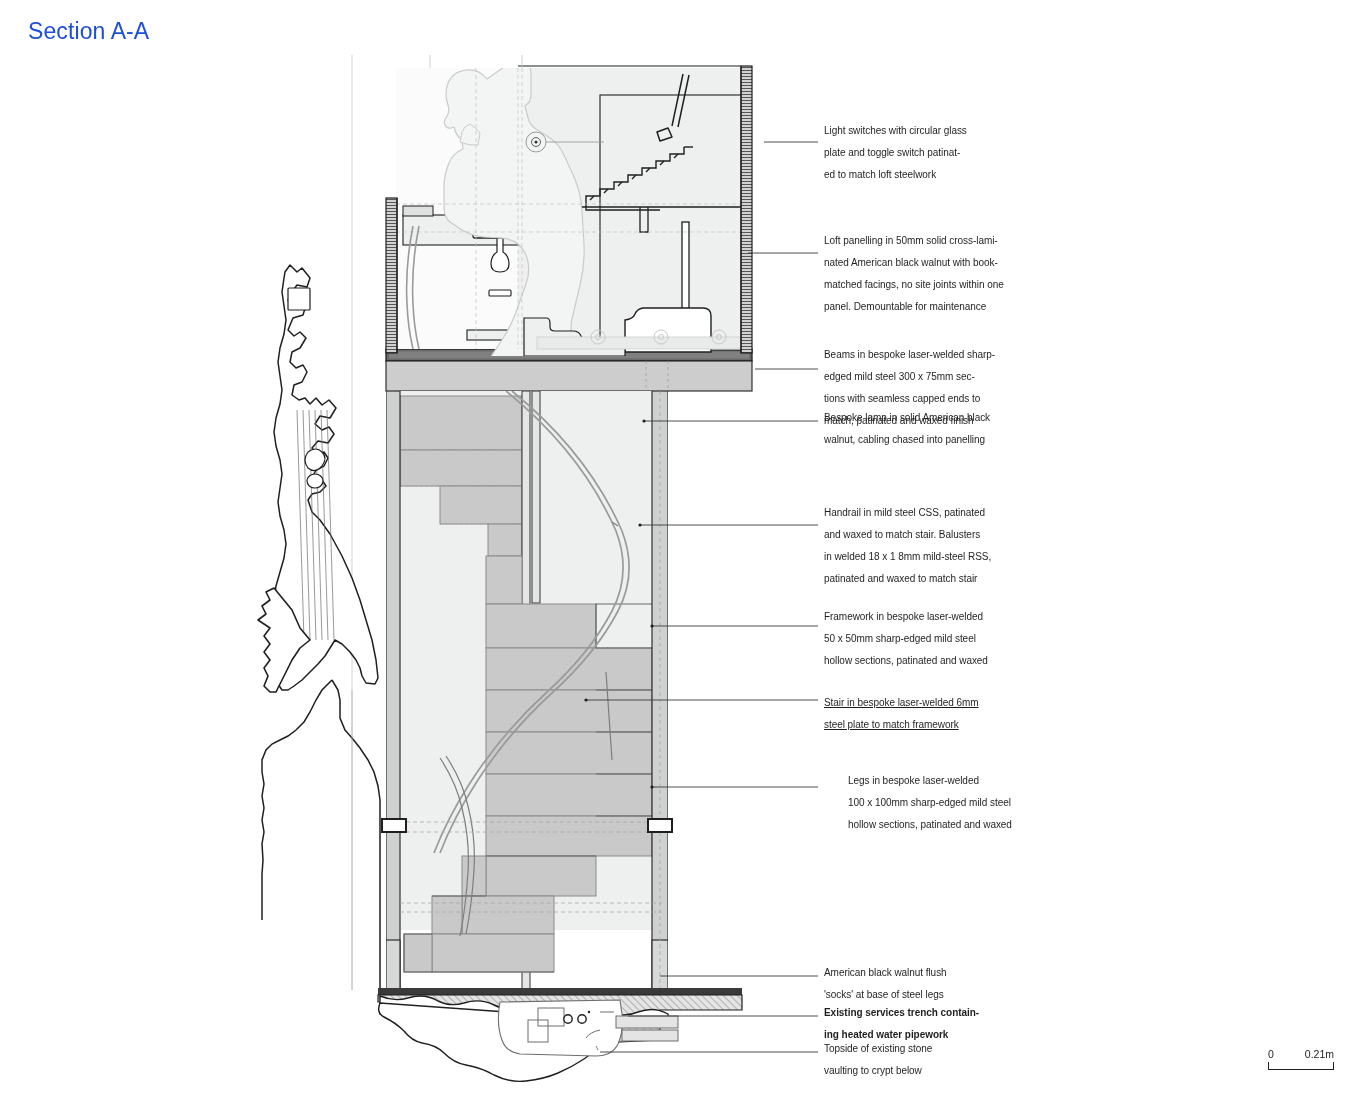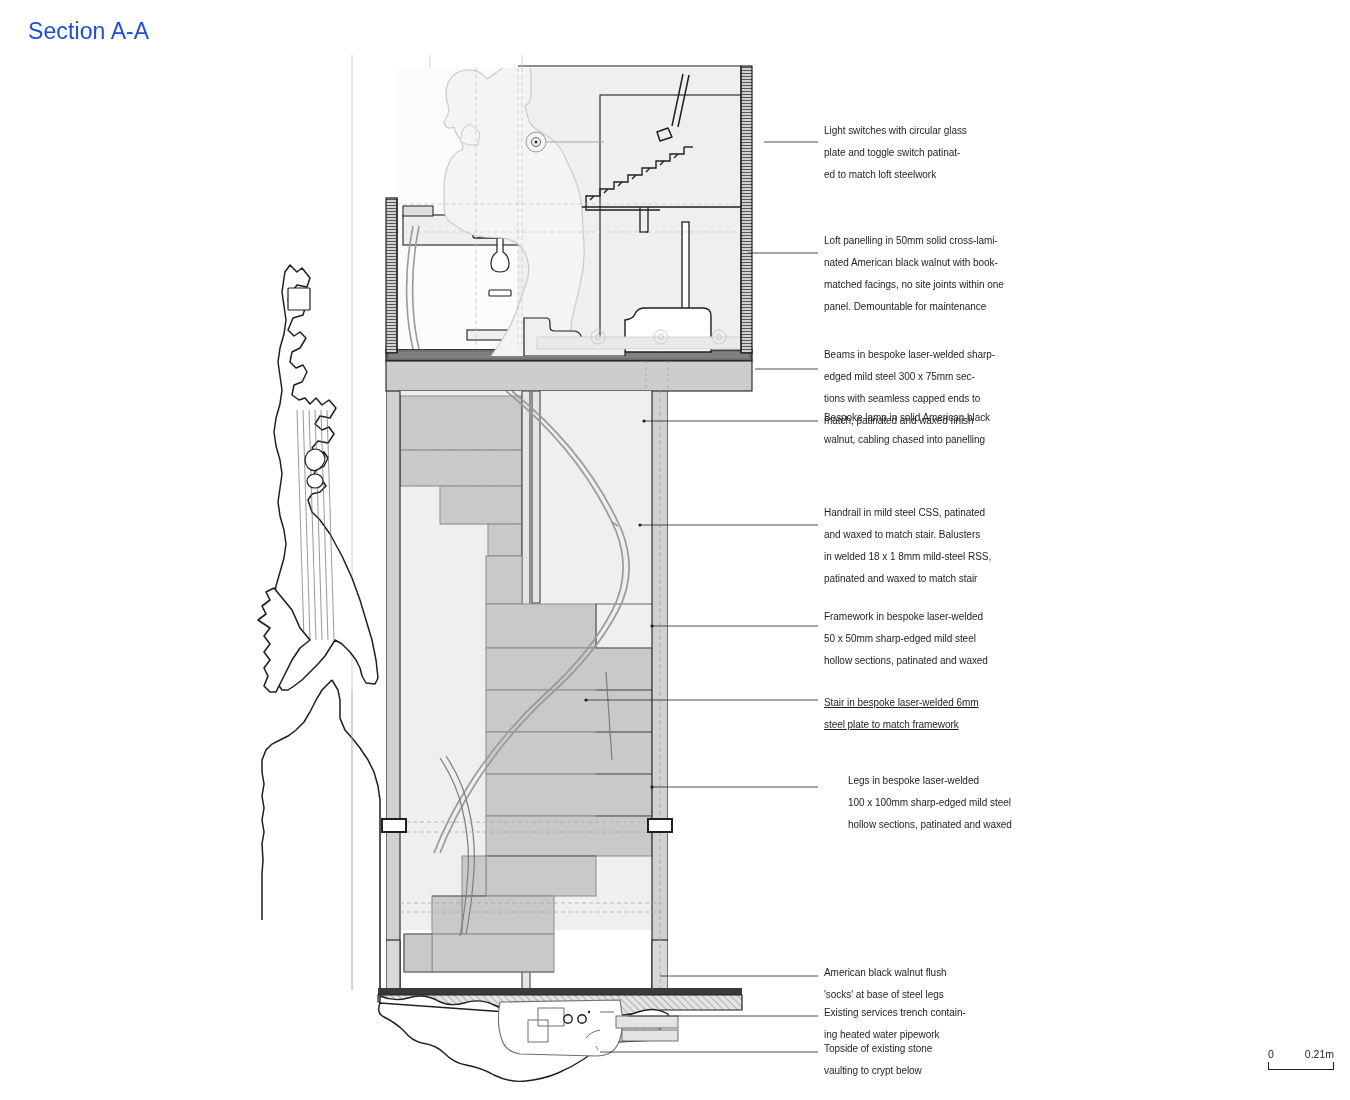--- a/index.html
+++ b/index.html
@@ -413,21 +413,21 @@
     <div class="annotation" style="left: 824px; top: 606px;">Framework in bespoke laser-welded
 50 x 50mm sharp-edged mild steel
 hollow sections, patinated and waxed</div>
     <div class="annotation" style="left: 824px; top: 692px; text-decoration: underline;">Stair in bespoke laser-welded 6mm
 steel plate to match framework</div>
     <div class="annotation" style="left: 824px; top: 770px; margin-left: 24px;">Legs in bespoke laser-welded
 100 x 100mm sharp-edged mild steel
 hollow sections, patinated and waxed</div>
     <div class="annotation" style="left: 824px; top: 962px;">American black walnut flush
 'socks' at base of steel legs</div>
-    <div class="annotation" style="left: 824px; top: 1002px;">Existing services trench contain-
+    <div class="annotation" style="left: 824px; top: 1002px; font-weight: bold;">Existing services trench contain-
 ing heated water pipework</div>
     <div class="annotation" style="left: 824px; top: 1038px;">Topside of existing stone
 vaulting to crypt below</div>
   </div>
 
 <div id="scalebar">
   <div class="labels">
     <span>0</span>
     <span>0.21m</span>
   </div>

